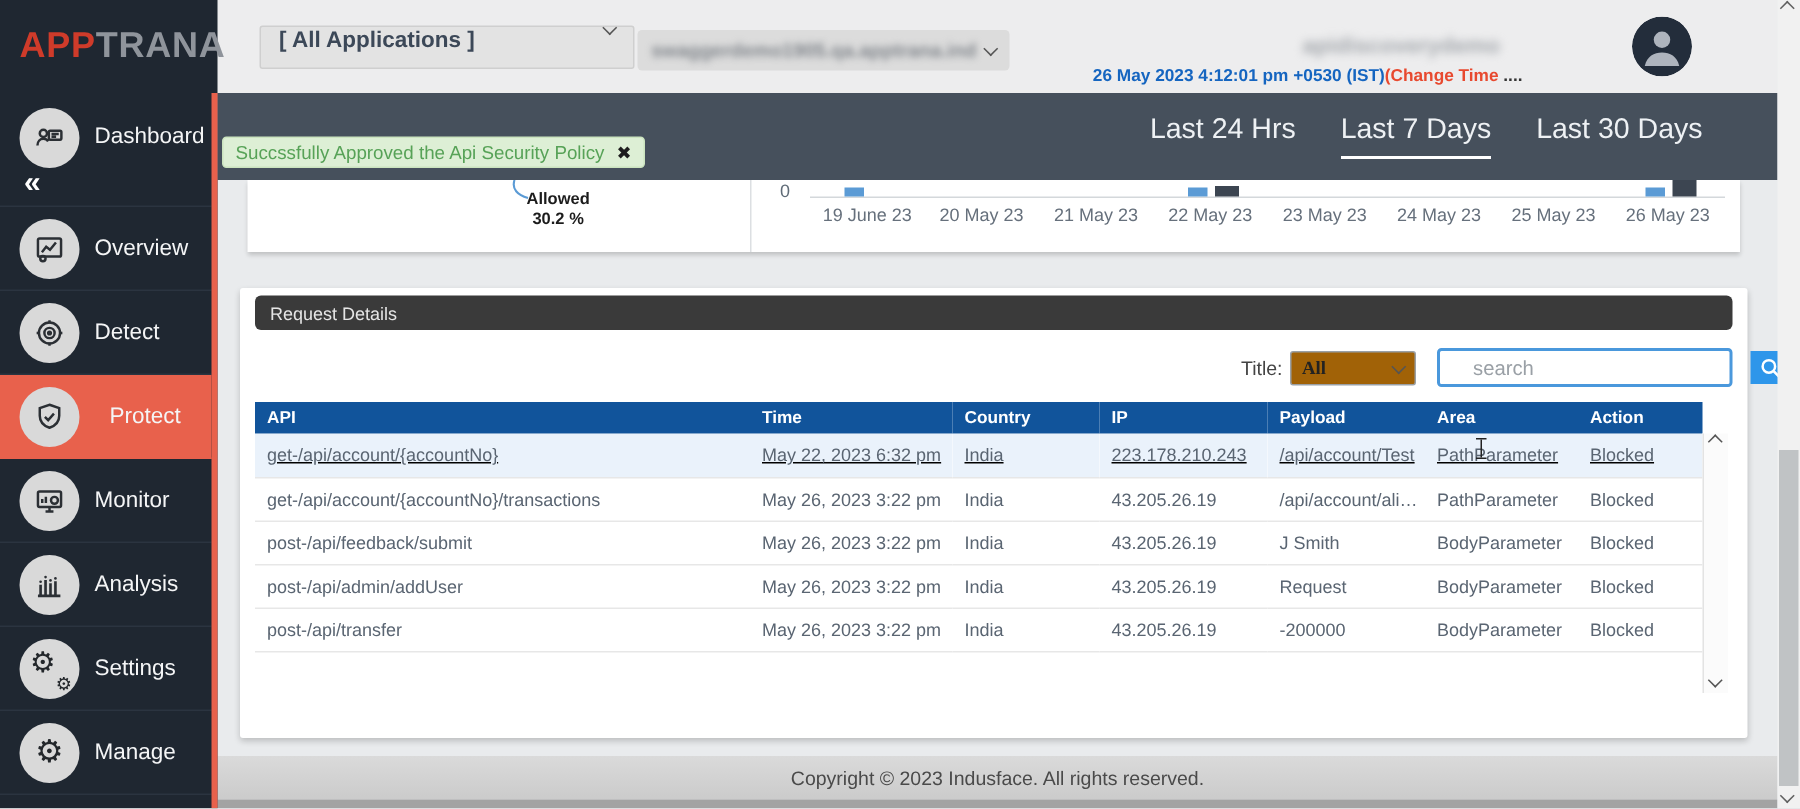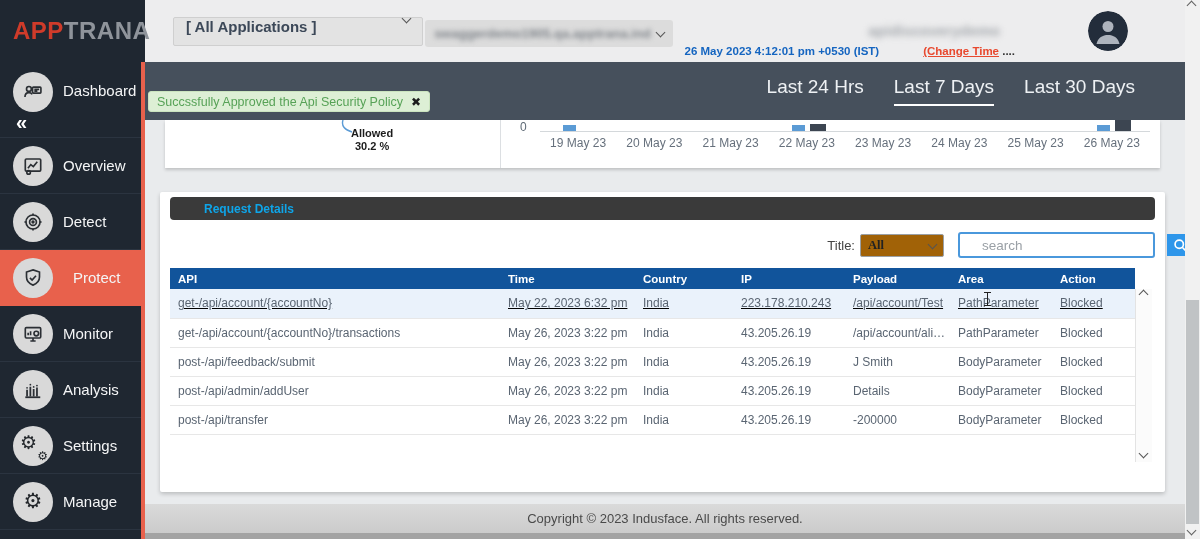--- a/index.html
+++ b/index.html
@@ -28,21 +28,21 @@
   
   #topbar{position:absolute;left:145px;top:0;width:1040px;height:62px;background:#ededee;z-index:10;}
   #app-select{position:absolute;left:28px;top:17px;width:250px;height:29px;background:#e3e3e3;border:1px solid #cfcfcf;border-radius:2px;display:flex;justify-content:space-between;padding:0 12px;cursor:pointer;}
   #app-select .lbl{color:#3c4858;font-size:15px;font-weight:bold;}
   .chev{width:7px;height:7px;border-right:1.6px solid #555;border-bottom:1.6px solid #555;transform:rotate(45deg);margin-top:-3px;}
   #domain-pill{position:absolute;left:280px;top:20px;width:248px;height:27px;background:#dcdcdc;border-radius:3px;display:flex;align-items:center;justify-content:center;gap:6px;cursor:pointer;}
   #domain-pill .blur{color:#80858b;font-size:13px;font-weight:bold;filter:blur(2.6px);white-space:nowrap;}
   #username{position:absolute;right:185px;top:22px;color:#a4a8ad;font-size:15px;font-weight:bold;filter:blur(3px);}
   #datetime{position:absolute;right:170px;top:45px;font-size:11.5px;font-weight:bold;white-space:nowrap;}
   #datetime .blue{color:#1565c0;}
-  #datetime .red{color:#e8492f;text-decoration:underline;cursor:pointer;padding-left:44px;}
+  #datetime .red{color:#e8492f;cursor:pointer;}
   #datetime .dots{color:#333;}
   #avatar{position:absolute;right:57px;top:11px;width:40px;height:40px;border-radius:50%;overflow:hidden;cursor:pointer;}
 
   
   #toolbar{position:absolute;left:145px;top:62px;width:1040px;height:58px;background:#46505c;z-index:9;}
   #toast{position:absolute;left:3px;top:29px;height:21px;background:#ddefd5;border:1px solid #cbe4bf;border-radius:3px;display:flex;align-items:center;gap:8px;padding:0 8px;}
   #toast .msg{color:#57a257;font-size:12.5px;}
   #toast .close{color:#1d1d1d;font-size:12px;font-family:"DejaVu Sans",sans-serif;cursor:pointer;}
   #tabs{position:absolute;right:50px;top:0;height:58px;display:flex;align-items:center;gap:30px;}
   .tab{color:#eef1f4;font-size:19px;padding-bottom:6px;border-bottom:2px solid transparent;cursor:pointer;}
@@ -55,21 +55,21 @@
   #pie-leader{position:absolute;left:172px;top:0;}
   #axis-zero{position:absolute;left:355px;top:0;color:#5f6b77;font-size:12px;}
   #axis-line{position:absolute;left:375px;top:11px;width:610px;height:1px;background:#d4d8db;}
   #mini-bar-plot{position:absolute;left:375px;top:0;width:610px;height:11px;}
   #date-row{position:absolute;left:375px;top:16px;width:610px;display:flex;}
   #date-row .dt{flex:1;text-align:center;color:#66707c;font-size:12px;}
 
   
   #req-card{position:absolute;left:160px;top:192px;width:1005px;height:300px;background:#fff;box-shadow:0 2px 4px rgba(0,0,0,.2);border-radius:2px;z-index:8;}
   #req-titlebar{position:absolute;left:10px;top:5px;width:985px;height:23px;background:#3a3a3a;border-radius:4px;display:flex;align-items:center;padding-left:10px;}
-  #req-titlebar .t{color:#0ea5e9;font-size:12px;font-weight:bold;margin-left:24px;}
+  #req-titlebar .t{color:#e5e5e5;font-size:12px;font-weight:normal;}
   #filter-title-label{position:absolute;left:640px;top:46px;width:55px;text-align:right;color:#444;font-size:13px;}
   #title-select{position:absolute;left:700px;top:42px;width:84px;height:23px;background:#a16207;border:1px solid #9aa0a6;border-radius:2px;display:flex;align-items:center;justify-content:space-between;padding:0 7px;cursor:pointer;font-family:Liberation Serif, serif;}
   #title-select .v{color:#222;font-size:12.5px;font-weight:bold;}
   #search-wrap{position:absolute;left:798px;top:40px;width:197px;height:26px;border:2px solid #4a98dc;border-radius:3px;background:#fff;display:flex;}
   #search-input{flex:1;border:none;outline:none;padding:0 8px;font-size:13.5px;color:#333;font-family:"Liberation Sans",sans-serif;background:transparent;margin-left:14px;}
   #search-input::placeholder{color:#9aa0a6;}
   #search-btn{width:28px;background:#2e96ea;border:none;display:flex;align-items:center;justify-content:center;cursor:pointer;}
 
   table#req-table{position:absolute;left:10px;top:76px;width:965px;border-collapse:collapse;table-layout:fixed;}
   #req-table thead th{background:#11549b;color:#fff;font-size:11.5px;font-weight:bold;text-align:left;height:21px;padding:0 0 0 8px;}
@@ -237,21 +237,21 @@
     <div id="axis-zero">0</div>
     <div id="axis-line"></div>
     <div id="mini-bar-plot">
         <div style="position: absolute; bottom: 0px; background: rgb(91, 155, 213); left: 23.125px; width: 13px; height: 6px;"></div>
         <div style="position: absolute; bottom: 0px; background: rgb(91, 155, 213); left: 251.875px; width: 13px; height: 6px;"></div>
         <div style="position: absolute; bottom: 0px; background: rgb(91, 155, 213); left: 556.875px; width: 13px; height: 6px;"></div>
         <div style="position: absolute; bottom: 0px; background: rgb(60, 69, 81); left: 269.875px; width: 16px; height: 7px;"></div>
         <div style="position: absolute; bottom: 0px; background: rgb(60, 69, 81); left: 574.875px; width: 16px; height: 11px;"></div>
       </div>
     <div id="date-row">
-      <span class="dt">19 May 23</span>
+      <span class="dt">19 June 23</span>
       <span class="dt">20 May 23</span>
       <span class="dt">21 May 23</span>
       <span class="dt">22 May 23</span>
       <span class="dt">23 May 23</span>
       <span class="dt">24 May 23</span>
       <span class="dt">25 May 23</span>
       <span class="dt">26 May 23</span>
     </div>
   </section>
 
@@ -322,21 +322,21 @@
           <td>43.205.26.19</td>
           <td>J Smith</td>
           <td>BodyParameter</td>
           <td>Blocked</td>
         </tr>
         <tr>
           <td>post-/api/admin/addUser</td>
           <td>May 26, 2023 3:22 pm</td>
           <td>India</td>
           <td>43.205.26.19</td>
-          <td>Details</td>
+          <td>Request</td>
           <td>BodyParameter</td>
           <td>Blocked</td>
         </tr>
         <tr>
           <td>post-/api/transfer</td>
           <td>May 26, 2023 3:22 pm</td>
           <td>India</td>
           <td>43.205.26.19</td>
           <td>-200000</td>
           <td>BodyParameter</td>

